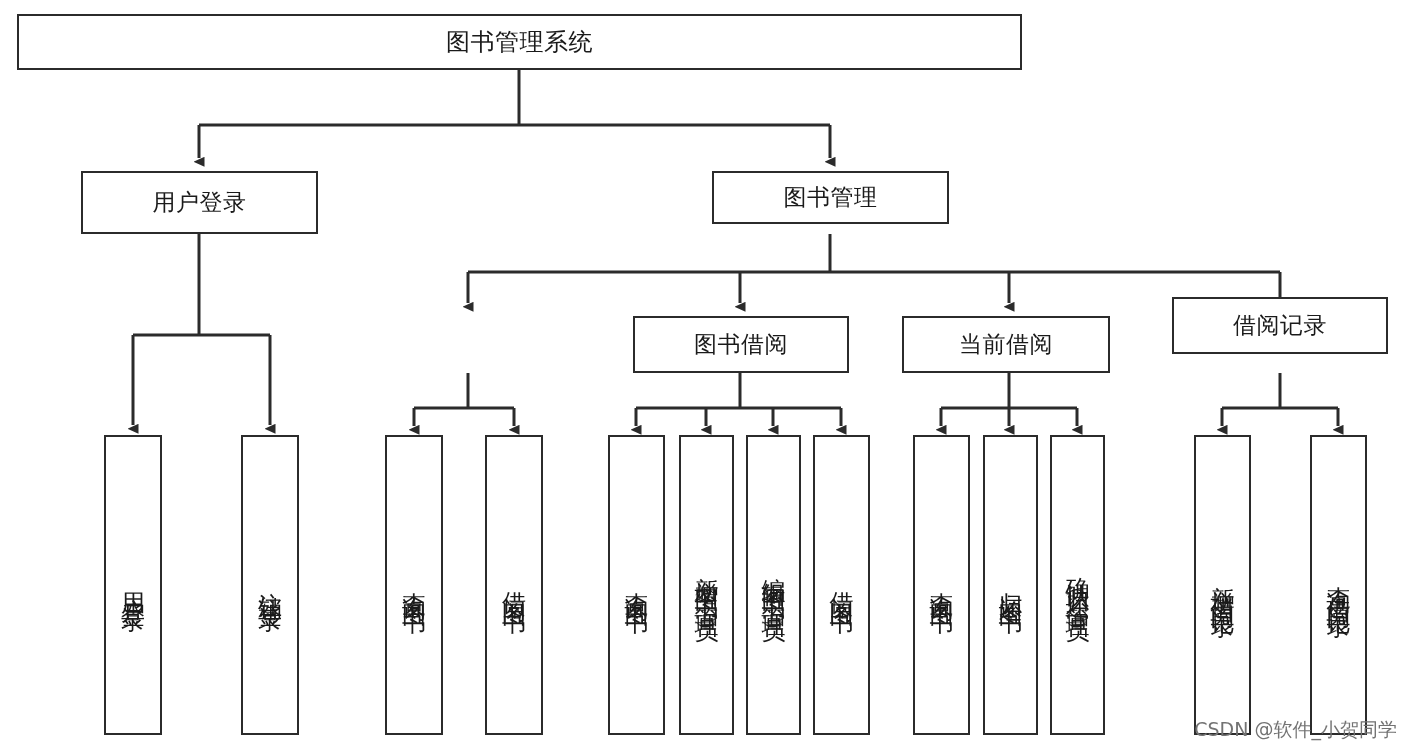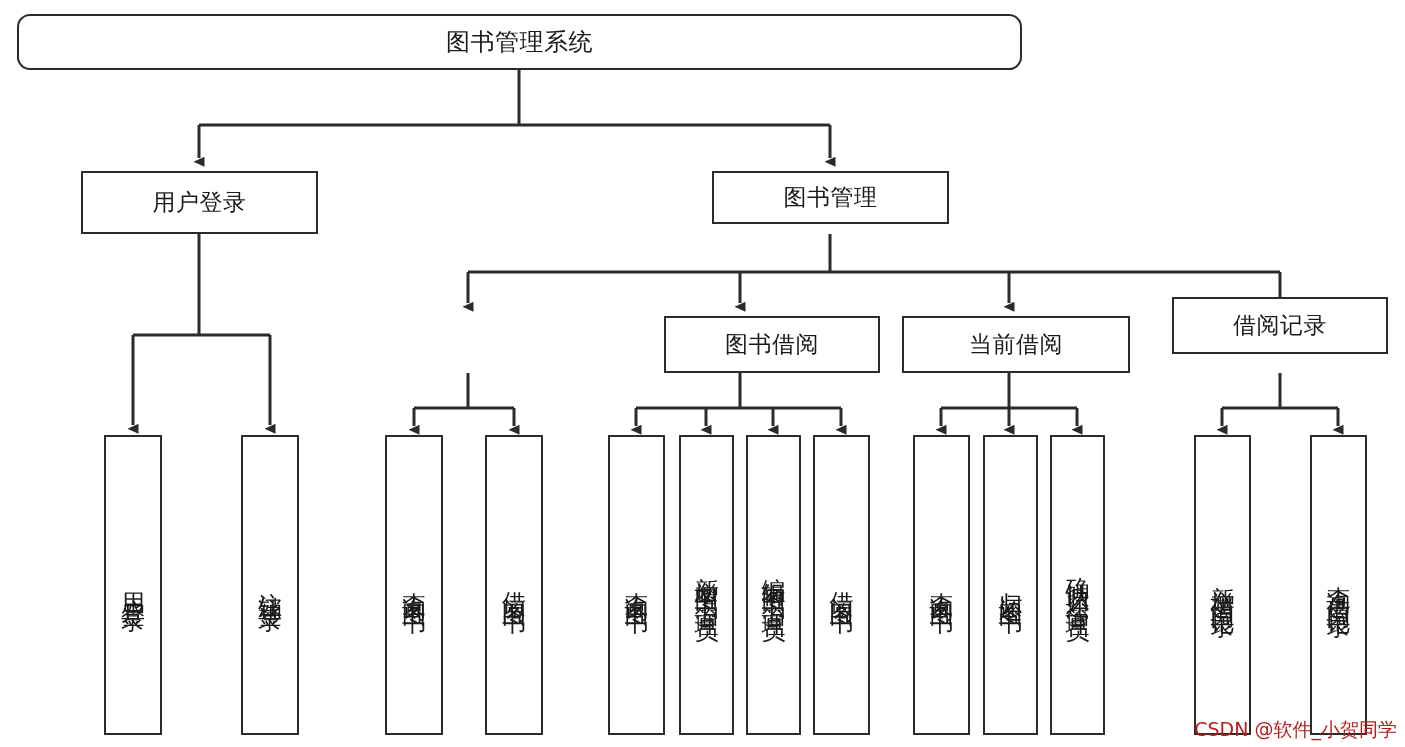--- a/index.html
+++ b/index.html
@@ -56,21 +56,21 @@
     writing-mode: vertical-rl;
     text-orientation: upright;
     white-space: pre-line;
     display: block;
   }
   .watermark {
     position: absolute;
     right: 8px;
     bottom: 4px;
     font-size: 19px;
-    color: #b91c1c;
+    color: #737373;
     white-space: nowrap;
     font-family: "DejaVu Sans", "Liberation Sans", sans-serif;
   }
 </style>
 </head>
 <body>
 
 <div id="canvas">
 
   <svg id="edges" viewBox="0 0 1405 747" xmlns="http://www.w3.org/2000/svg">
@@ -116,35 +116,35 @@
       <path d="M1009,408 L1009,426" marker-end="url(#arrow)"></path>
       <path d="M1077,408 L1077,426" marker-end="url(#arrow)"></path>
 
       <path d="M1280,373 L1280,408"></path>
       <path d="M1222,408 L1338,408"></path>
       <path d="M1222,408 L1222,426" marker-end="url(#arrow)"></path>
       <path d="M1338,408 L1338,426" marker-end="url(#arrow)"></path>
     </g>
   </svg>
 
-  <div class="node h root" style="left:17px; top:14px; width:1005px; height:56px;border-radius:13px;">
+  <div class="node h root" style="left:17px; top:14px; width:1005px; height:56px;">
     <span>图书管理系统</span>
   </div>
 
   <div class="node h" style="left:81px; top:171px; width:237px; height:63px;">
     <span>用户登录</span>
   </div>
   <div class="node h" style="left:712px; top:171px; width:237px; height:53px;">
     <span>图书管理</span>
   </div>
 
-  <div class="node h" style="left:664px; top:316px; width:216px; height:57px;">
+  <div class="node h" style="left:633px; top:316px; width:216px; height:57px;">
     <span>图书借阅</span>
   </div>
-  <div class="node h" style="left:902px; top:316px; width:228px; height:57px;">
+  <div class="node h" style="left:902px; top:316px; width:208px; height:57px;">
     <span>当前借阅</span>
   </div>
   <div class="node h" style="left:1172px; top:297px; width:216px; height:57px;">
     <span>借阅记录</span>
   </div>
 
   <div class="node v" style="left:104px; top:435px; width:58px; height:300px;">
     <span class="vtxt">用户登录</span>
   </div>
   <div class="node v" style="left:241px; top:435px; width:58px; height:300px;">

